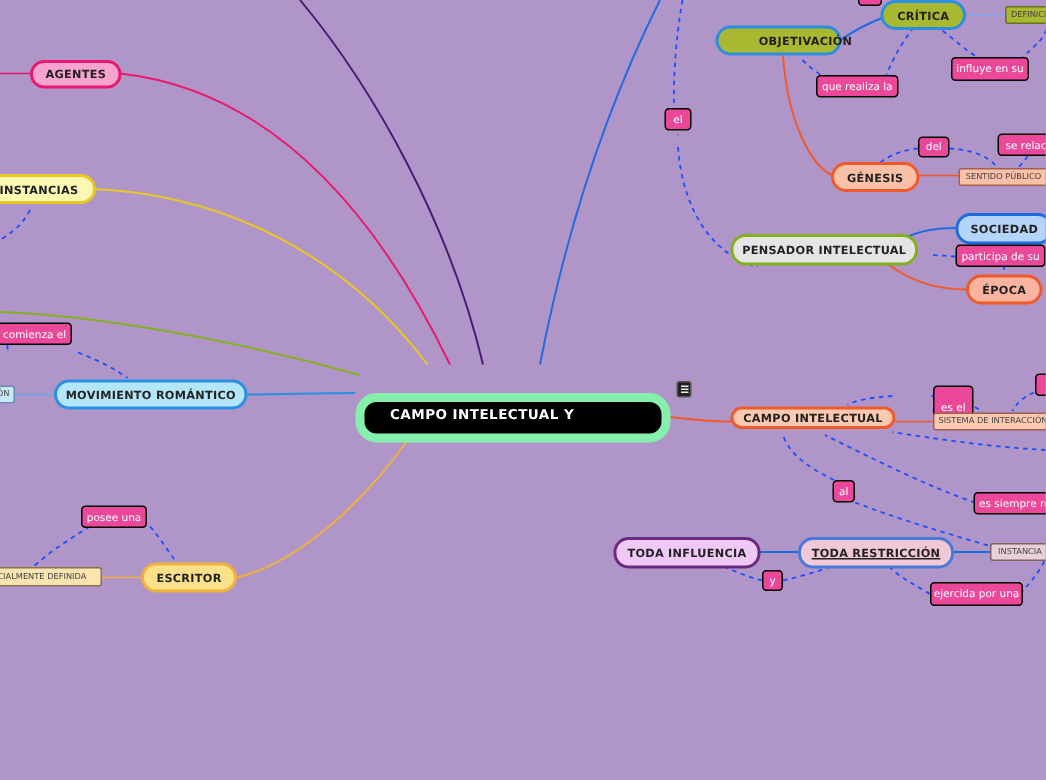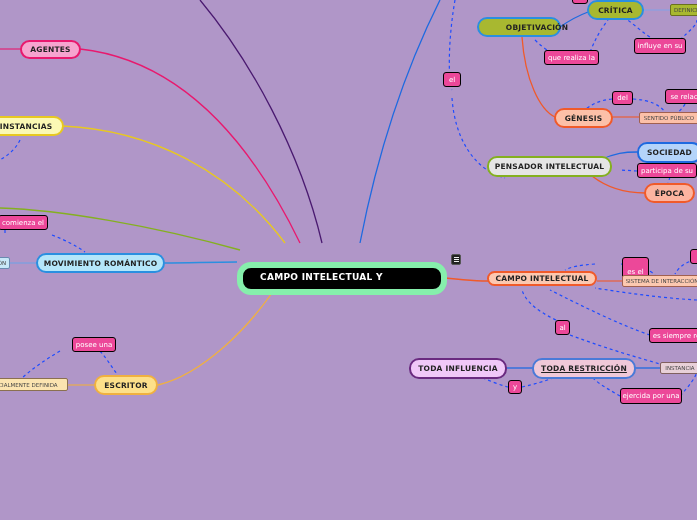--- a/index.html
+++ b/index.html
@@ -78,21 +78,21 @@
   <span style="top:2px"></span>
     <span style="top:4px"></span>
     <span style="top:6px"></span>
 </div>
 
 <div class="node" style="left:20px;top:40px;width:61px;height:19px;background:#f6a4cf;border-color:#e8196e;">AGENTES</div>
 <div class="node" style="left:-12px;top:116px;width:76px;height:20px;background:#fbf8b4;border-color:#e8c820;">INSTANCIAS</div>
 <div class="label" style="left:-2px;top:215px;width:50px;height:15px;">comienza el</div>
 <div class="leaf" style="left:-6px;top:257px;width:16px;height:12px;background:#c8e8f8;border-color:#6a8ab0;">ÓN</div>
 <div class="node" style="left:36px;top:253px;width:129px;height:20px;background:#b4e6fa;border-color:#2a8fe0;">MOVIMIENTO ROMÁNTICO</div>
-<div class="label" style="left:72px;top:337px;width:44px;height:15px;">posee una</div>
+<div class="label" style="left:54px;top:337px;width:44px;height:15px;">posee una</div>
 <div class="leaf" style="left:-20px;top:378px;width:88px;height:13px;background:#fbe4b0;border-color:#8a7050;">SOCIALMENTE DEFINIDA</div>
 <div class="node" style="left:94px;top:375px;width:64px;height:20px;background:#fde08a;border-color:#f0b040;">ESCRITOR</div>
 
 <div class="node" style="left:477px;top:17px;width:84px;height:20px;background:#a8b830;border-color:#2a8fe0;padding-left:36px;">OBJETIVACIÓN</div>
 <div class="label" style="left:572px;top:-6px;width:16px;height:10px;"></div>
 <div class="node" style="left:587px;top:0px;width:57px;height:20px;background:#a8b830;border-color:#2a8fe0;">CRÍTICA</div>
 <div class="leaf" style="left:670px;top:4px;width:40px;height:12px;background:#a8b830;border-color:#6a7020;">DEFINICIÓN</div>
 <div class="label" style="left:634px;top:38px;width:52px;height:16px;">influye en su</div>
 <div class="label" style="left:544px;top:50px;width:55px;height:15px;">que realiza la</div>
 <div class="label" style="left:443px;top:72px;width:18px;height:15px;">el</div>

